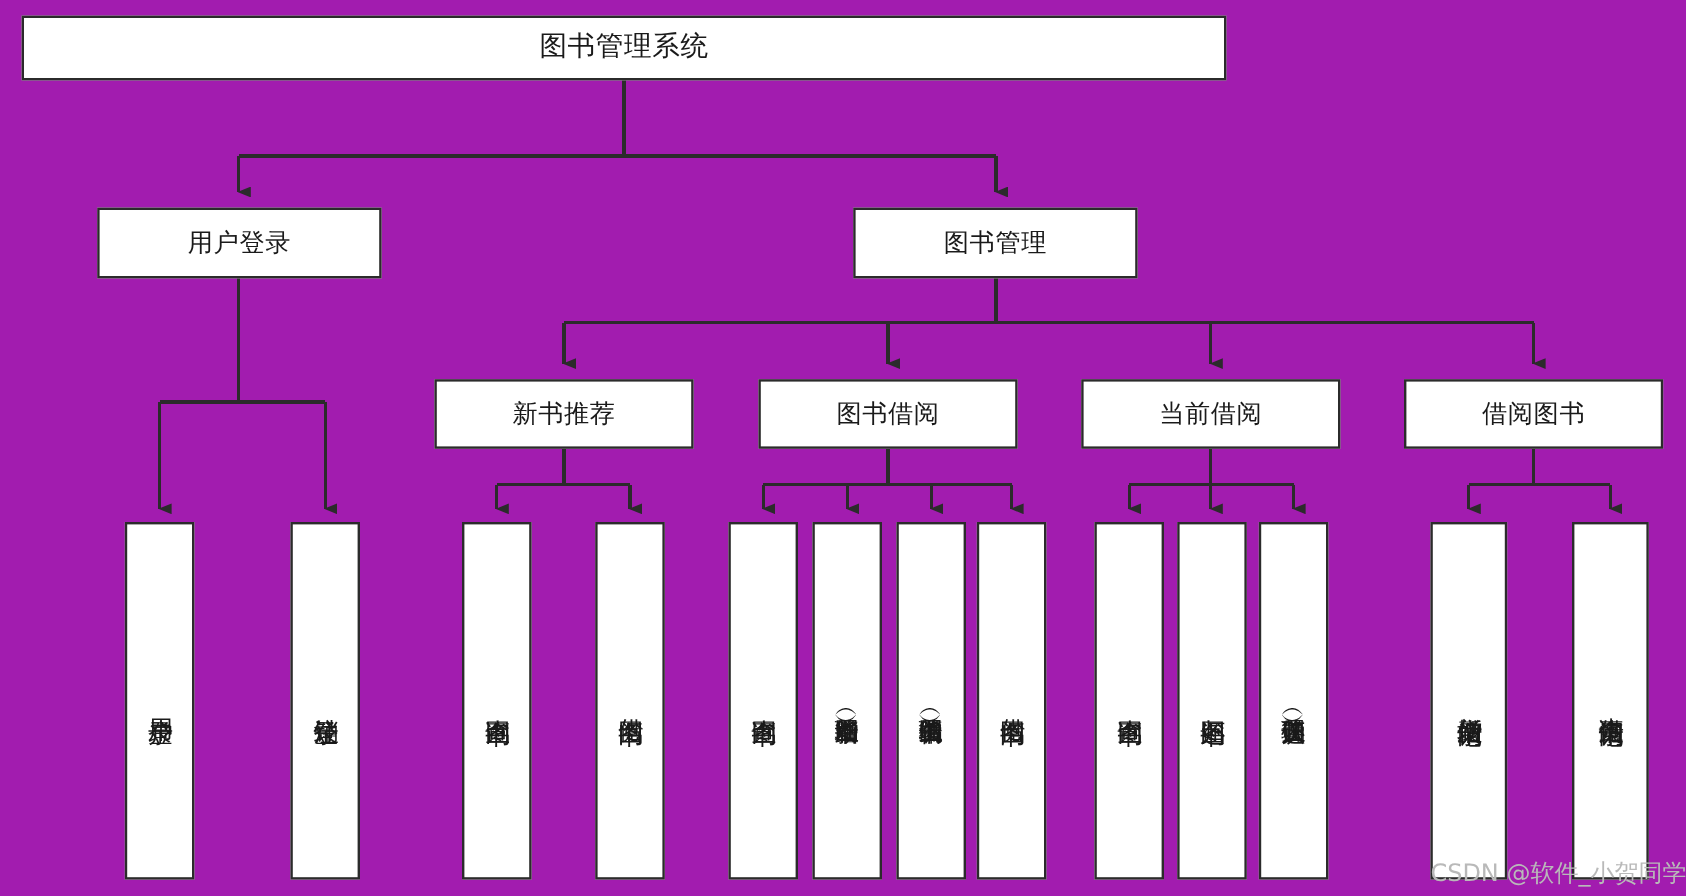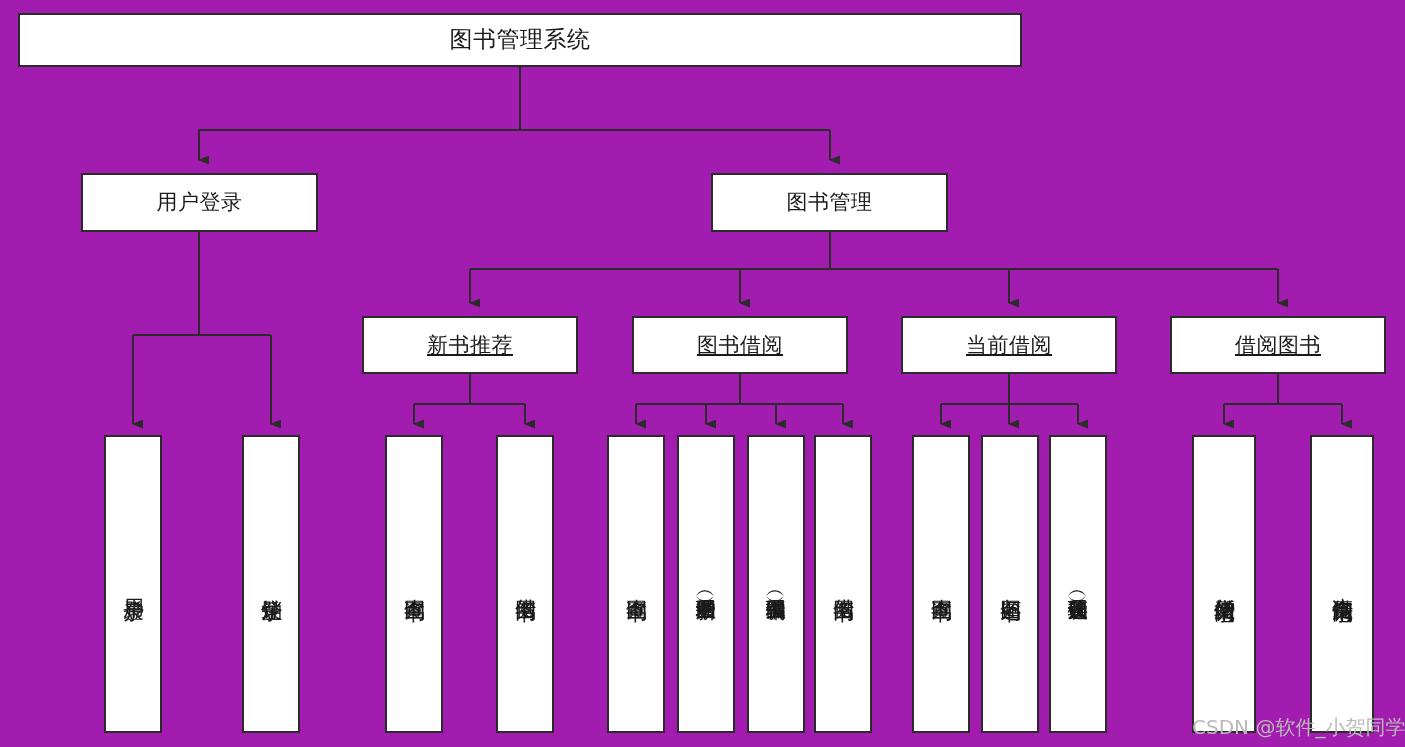--- a/index.html
+++ b/index.html
@@ -36,21 +36,21 @@
     z-index: 2;
   }
   .node .label {
     display: block;
     text-align: center;
     line-height: 1.18;
     letter-spacing: 0.5px;
   }
   .node.root .label { font-size: 23px; }
   .node.lvl2 .label { font-size: 21px; }
-  .node.lvl3 .label { font-size: 21px; text-decoration: underline; }
+  .node.lvl3 .label { font-size: 21px; }
   .node.leaf {
     align-items: center;
     justify-content: center;
     padding: 6px 0;
   }
   .node.leaf .label {
     writing-mode: vertical-rl;
     text-orientation: upright;
     font-size: 21px;
     line-height: 1.22;

